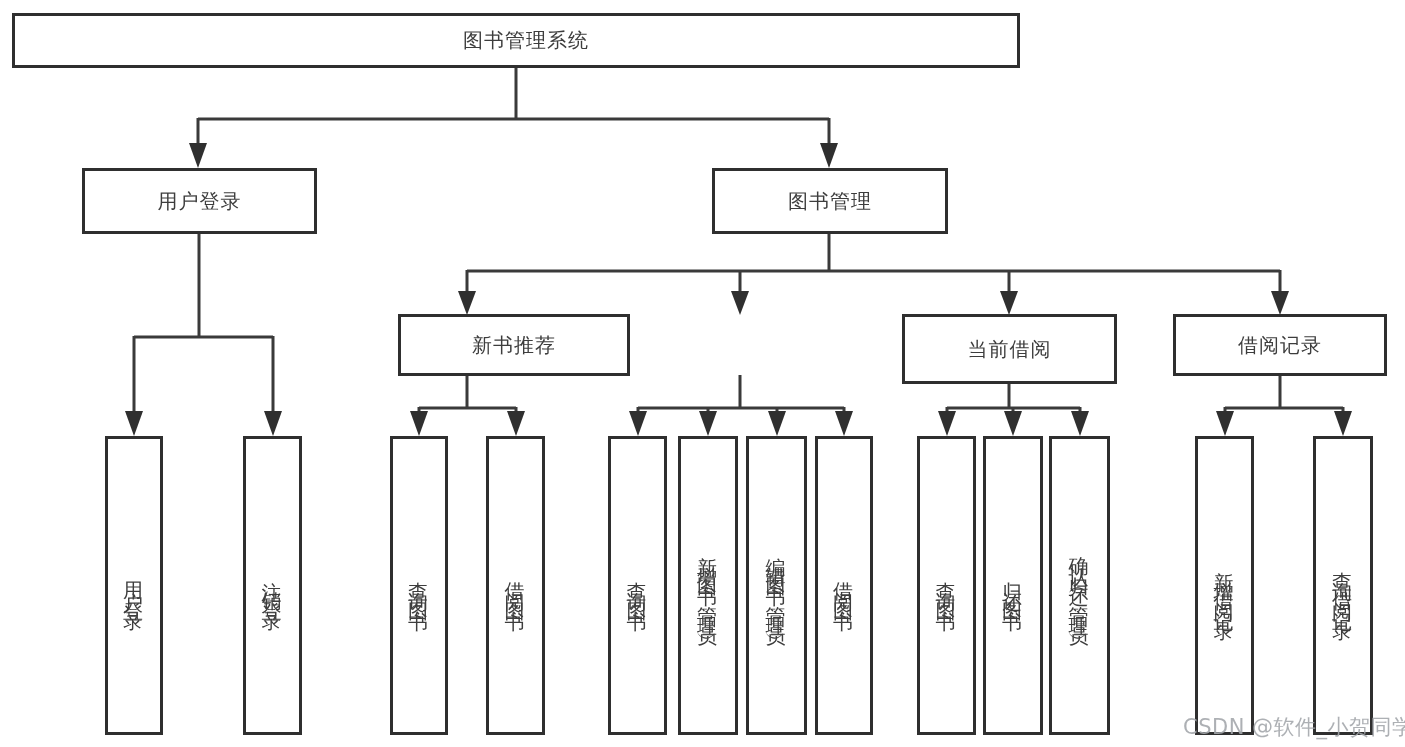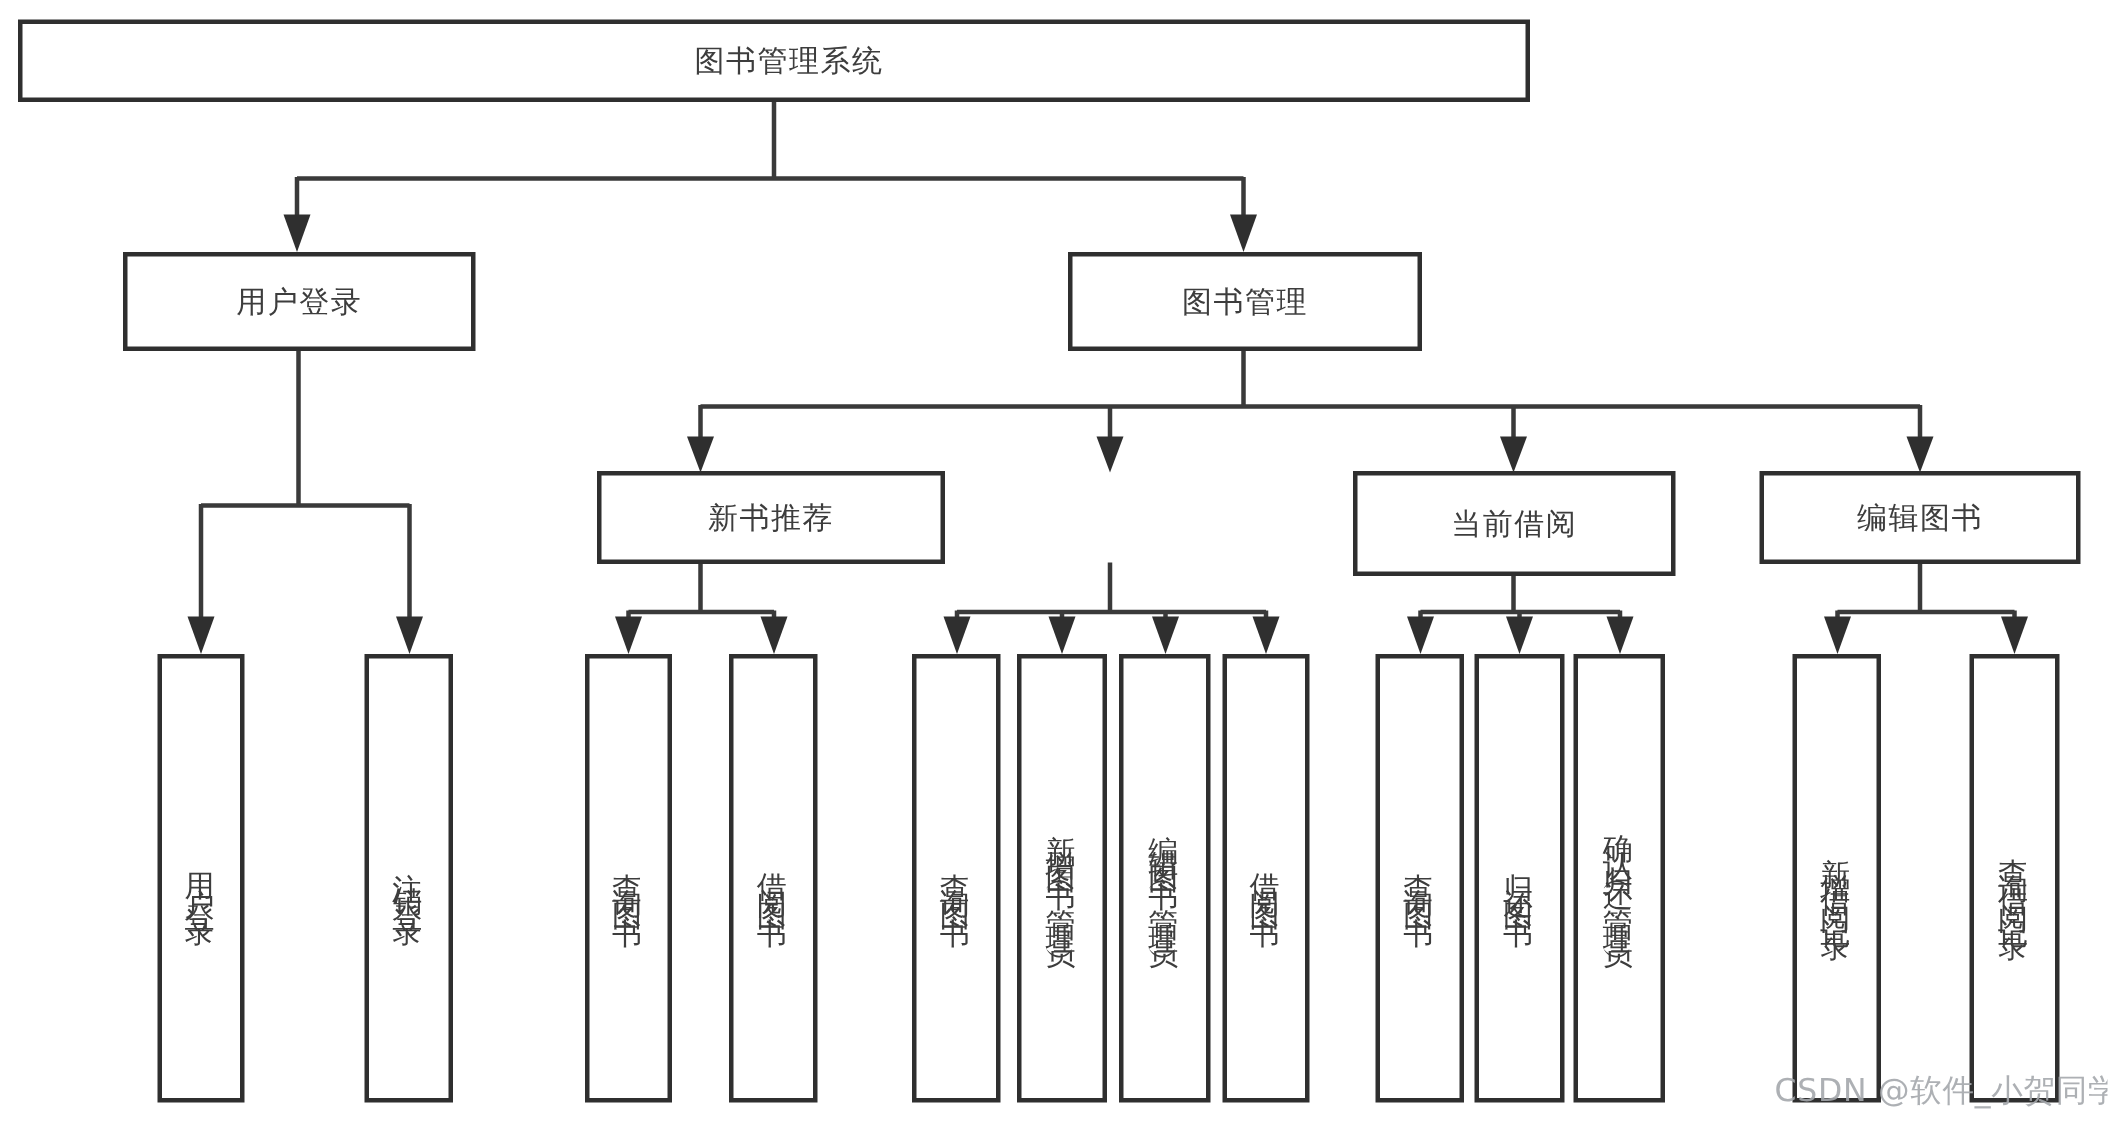--- a/index.html
+++ b/index.html
@@ -97,21 +97,21 @@
     <polygon class="arrow" points="1334,411 1352,411 1343,436"></polygon>
   </svg>
 
   <div class="hbox" style="left:12px; top:13px; width:1008px; height:55px;padding-left:20px;">图书管理系统</div>
 
   <div class="hbox" style="left:82px; top:168px; width:235px; height:66px;">用户登录</div>
   <div class="hbox" style="left:712px; top:168px; width:236px; height:66px;">图书管理</div>
 
   <div class="hbox" style="left:362px; top:314px; width:232px; height:62px;margin-left:36px;">新书推荐</div>
   <div class="hbox" style="left:902px; top:314px; width:215px; height:70px;">当前借阅</div>
-  <div class="hbox" style="left:1173px; top:314px; width:214px; height:62px;">编辑图书</div>
+  <div class="hbox" style="left:1173px; top:314px; width:214px; height:62px;">借阅记录</div>
 
   <div class="vbox" style="left:105px; width:58px;">用户登录</div>
   <div class="vbox" style="left:243px; width:59px;">注销登录</div>
 
   <div class="vbox" style="left:390px; width:58px;">查询图书</div>
   <div class="vbox" style="left:486px; width:59px;">借阅图书</div>
 
   <div class="vbox" style="left:608px; width:59px;">查询图书</div>
   <div class="vbox" style="left:678px; width:60px;">新增图书（管理员）</div>
   <div class="vbox" style="left:746px; width:61px;">编辑图书（管理员）</div>

